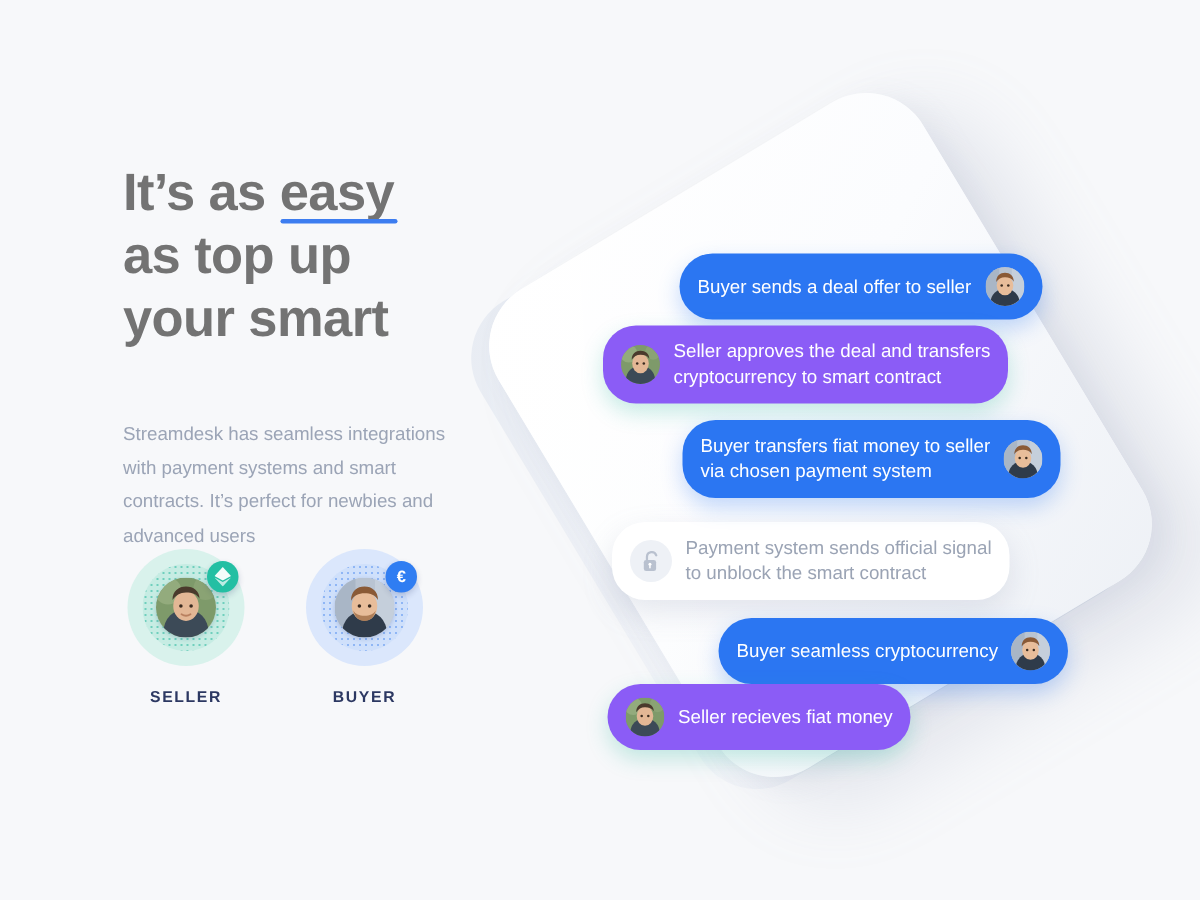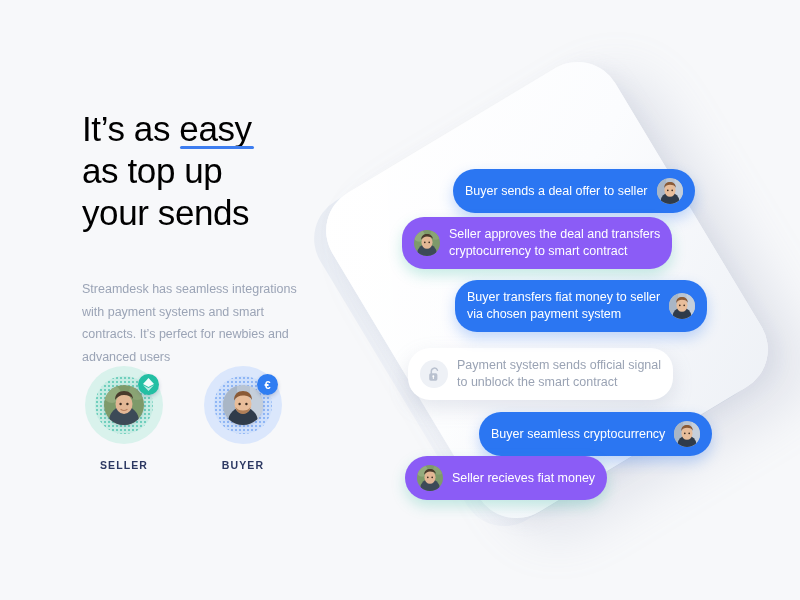--- a/index.html
+++ b/index.html
@@ -17,22 +17,22 @@
   .left-col {
     position: absolute;
     left: 82px;
     top: 108px;
     width: 300px;
   }
 
   .headline {
     font-size: 35px;
     line-height: 42px;
-    font-weight: normal;
-    color: #000000;
+    font-weight: bold;
+    color: #737373;
     letter-spacing: -0.4px;
   }
   .headline .em {
     position: relative;
     display: inline-block;
   }
   .headline .em .ul {
     position: absolute;
     left: 1px;
     right: -2px;
@@ -220,21 +220,21 @@
   #bub4 { left: 149px; top: 380px; }
   #bub5 { left:  75px; top: 424px; }
 </style>
 </head>
 <body>
 
 <div class="left-col">
   <h1 class="headline">
     <span><span>It’s as </span><span class="em"><span>easy</span><span class="ul"></span></span></span><br>
     <span>as top up</span><br>
-    <span>your sends</span>
+    <span>your smart</span>
   </h1>
 
   <p class="subcopy">Streamdesk has seamless integrations with payment systems and smart contracts. It’s perfect for newbies and advanced users</p>
 </div>
 
 <div class="roles">
 
   <div class="role">
     <div class="ring-outer seller">
       <div class="ring-mid seller">

